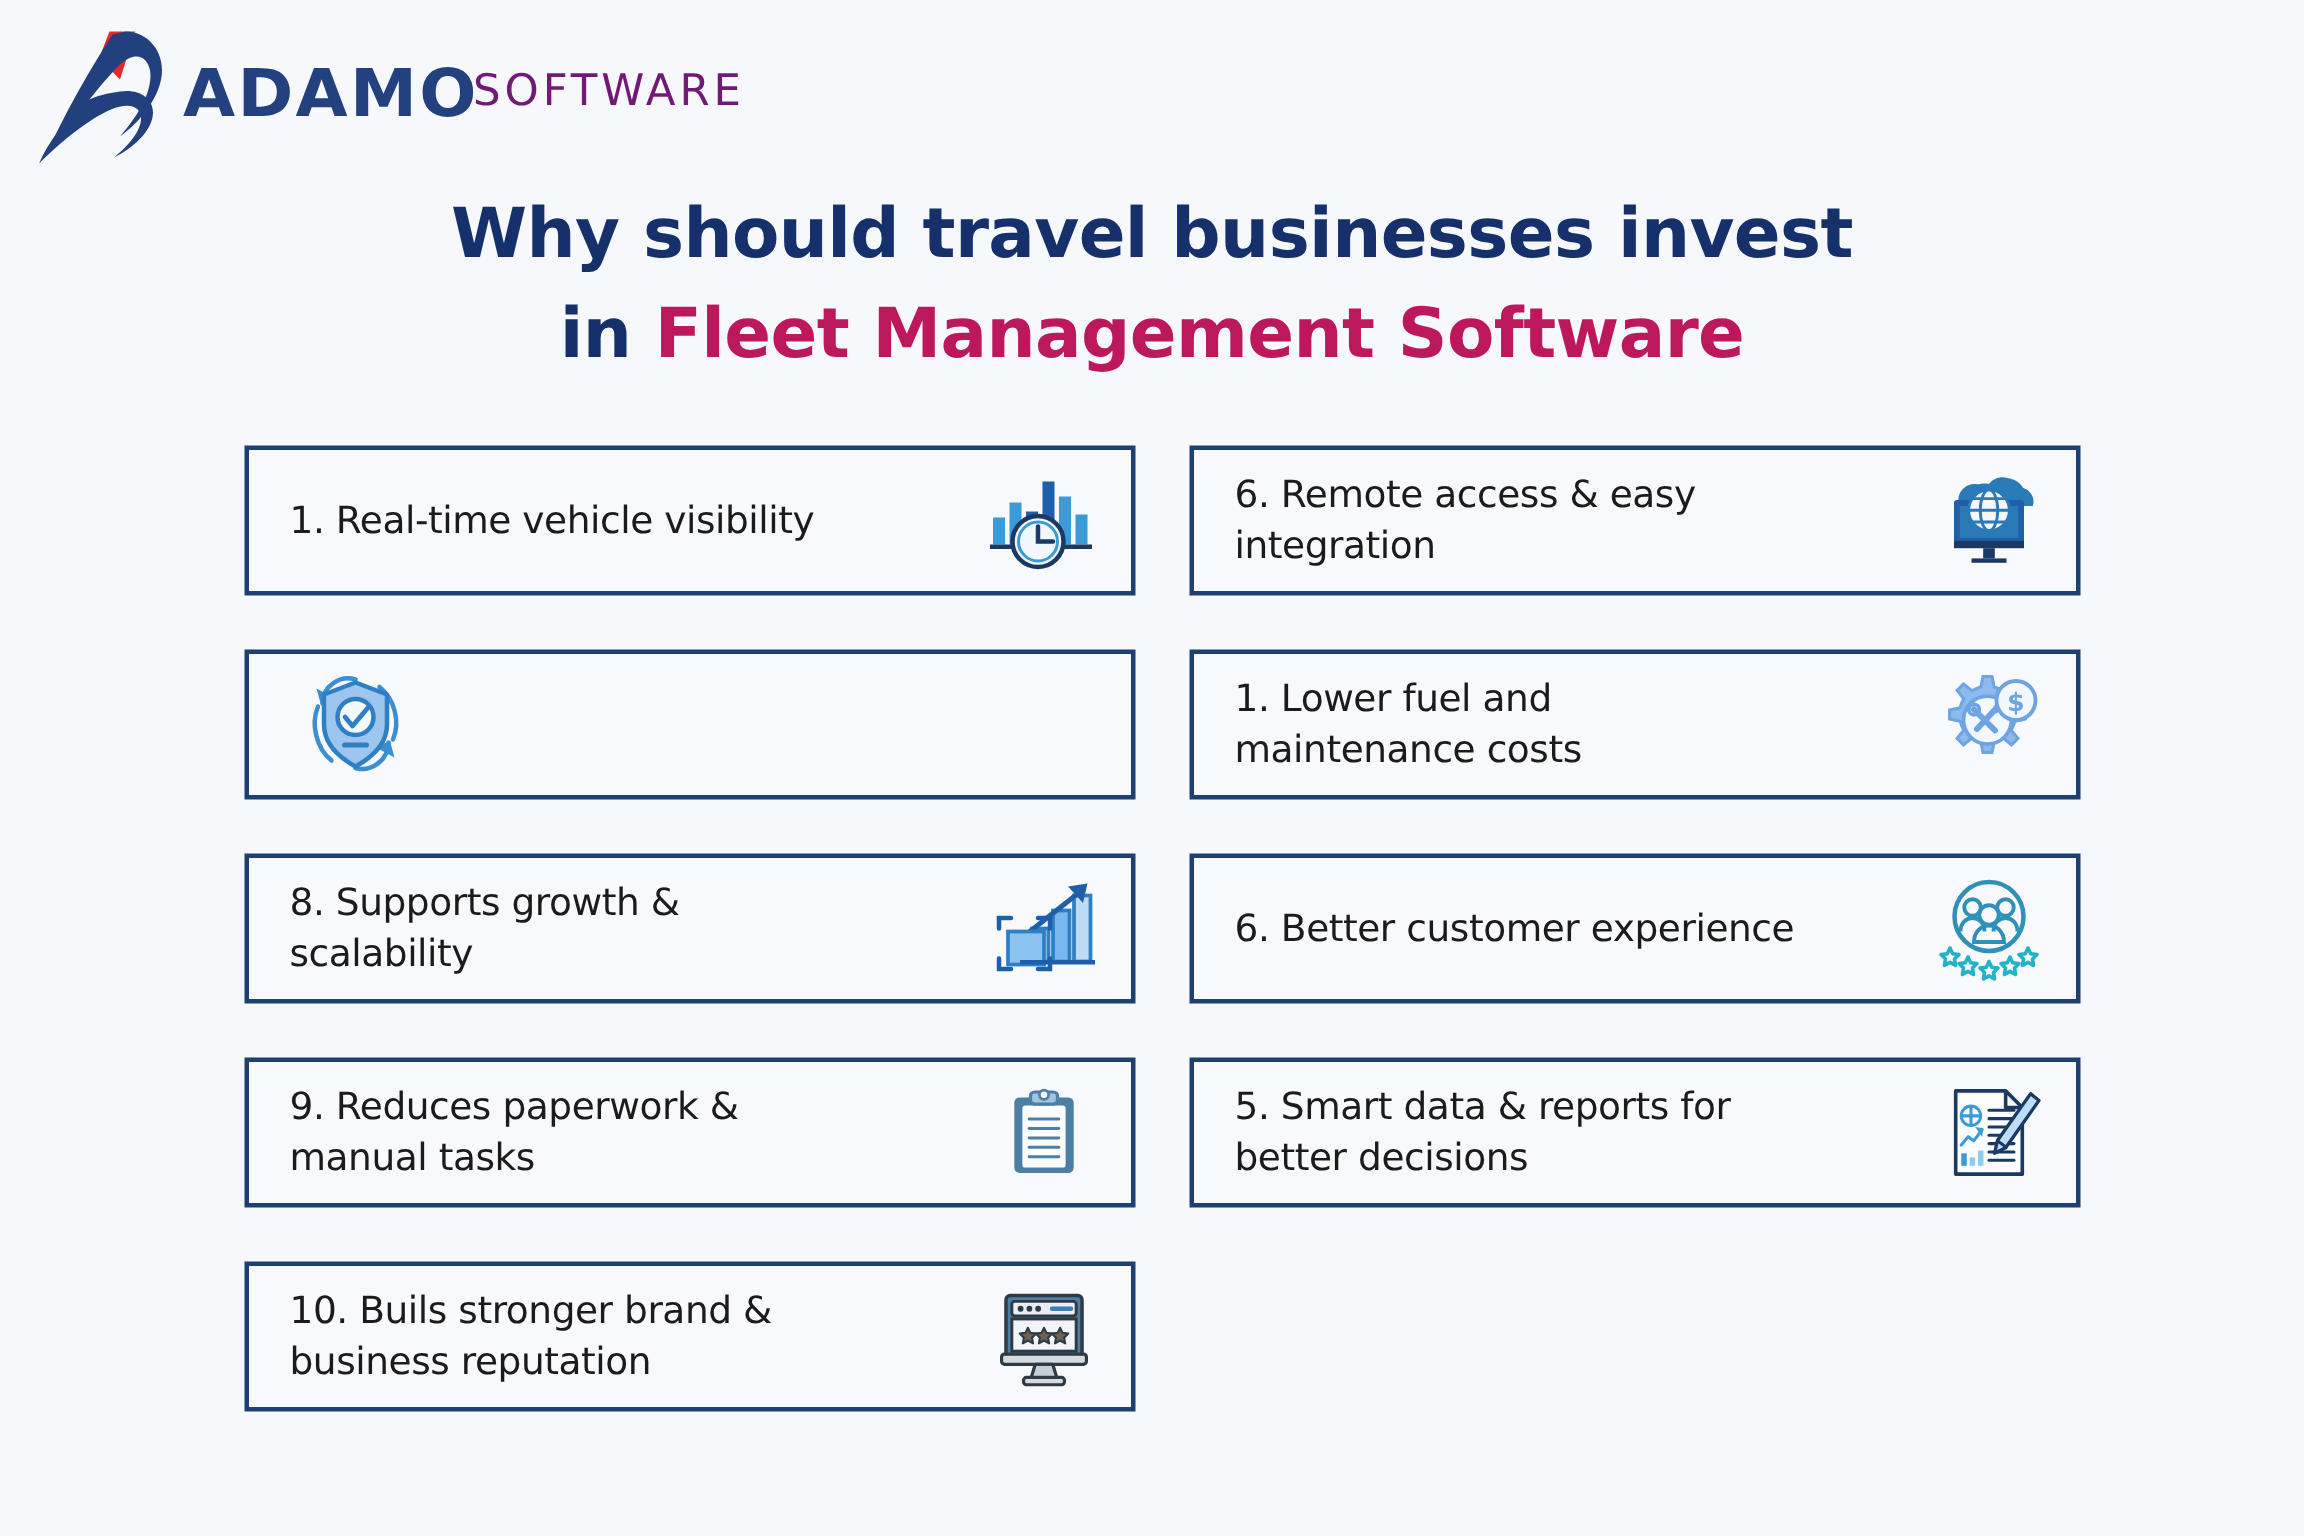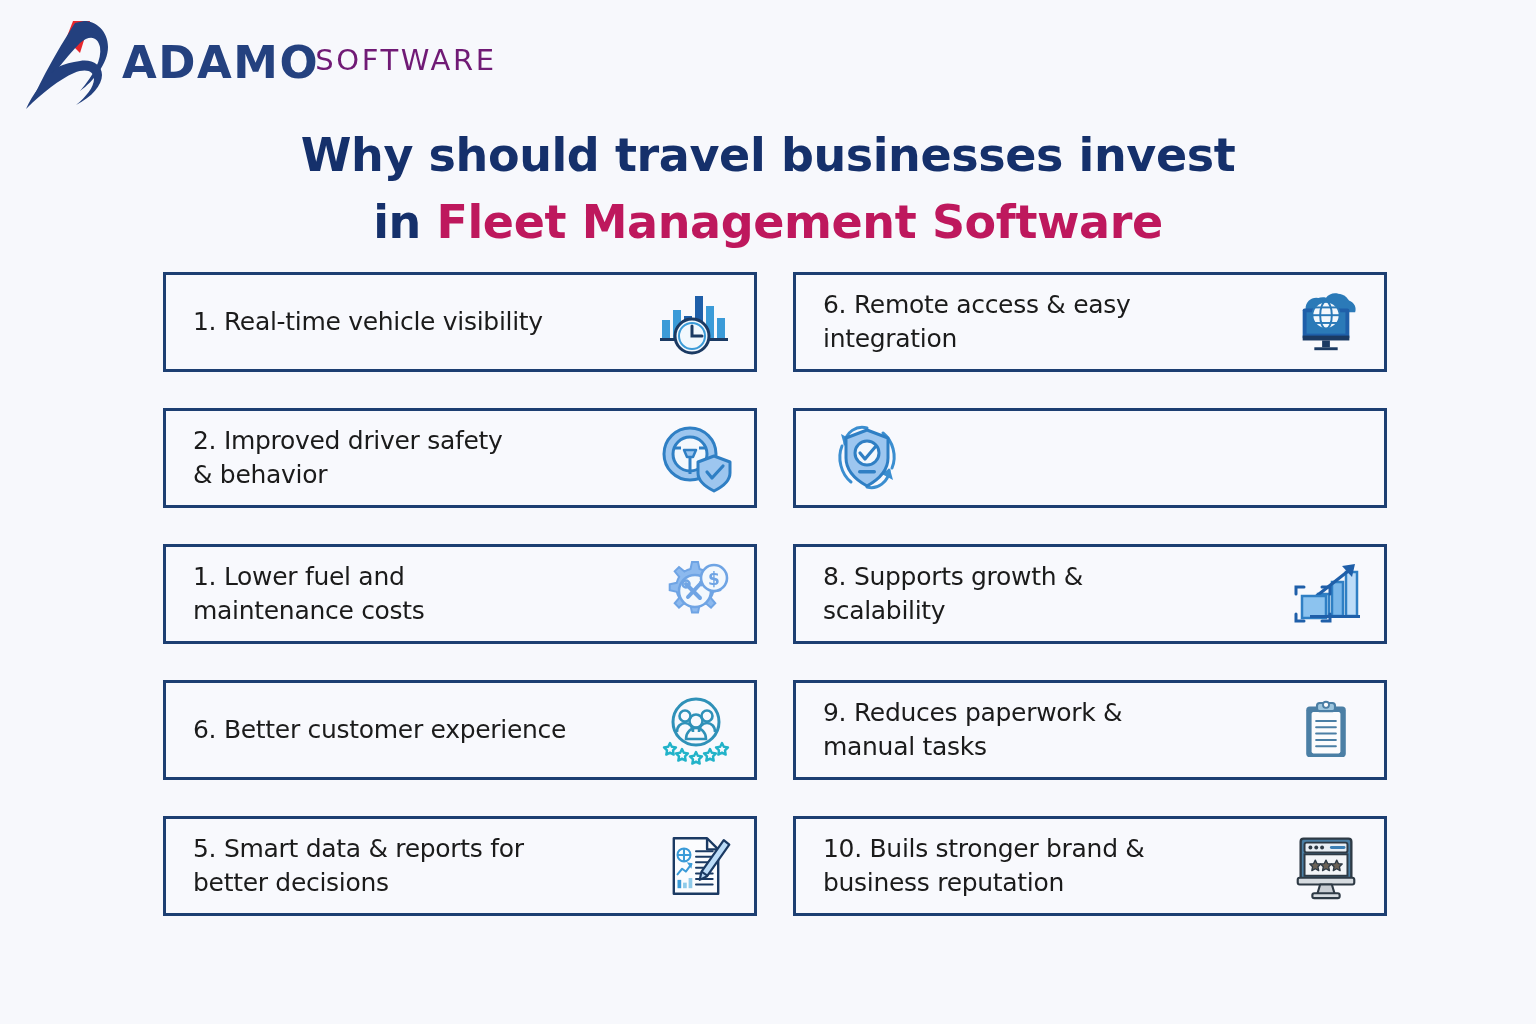--- a/index.html
+++ b/index.html
@@ -63,21 +63,21 @@
     letter-spacing: -0.4px;
     color: #15306b;
   }
   #heading .line { display: block; text-align: center; }
   .hl-red { color: #be185d; }
 
   
   #cards {
     position: absolute;
     left: 163px;
-    top: 272px;
+    top: 297px;
     width: 1212px;
     display: grid;
     grid-template-columns: 594px 594px;
     column-gap: 24px;
     row-gap: 32px;
     gap: 36px;
   }
   .card {
     height: 100px;
     border: 3px solid #1d3f72;
@@ -166,36 +166,20 @@
         <circle cx="40" cy="29" r="14" fill="#f4f8fc"></circle>
         <circle cx="40" cy="29" r="14" fill="none" stroke="#2b7ab8" stroke-width="2"></circle>
         <ellipse cx="40" cy="29" rx="6" ry="14" fill="none" stroke="#2b7ab8" stroke-width="2"></ellipse>
         <line x1="26" y1="29" x2="54" y2="29" stroke="#2b7ab8" stroke-width="2"></line>
         <line x1="28.5" y1="21" x2="51.5" y2="21" stroke="#2b7ab8" stroke-width="2"></line>
         <line x1="28.5" y1="37" x2="51.5" y2="37" stroke="#2b7ab8" stroke-width="2"></line>
       </svg>
     </span>
   </div>
 
-  <div class="card">
-    <span class="card-text">2. Improved driver safety
-&amp; behavior</span>
-    <span class="card-icon">
-      <svg viewBox="0 0 80 72" width="80" height="72">
-        <circle cx="34" cy="32" r="26" fill="#9dc6ef" stroke="#2f7fc4" stroke-width="3"></circle>
-        <circle cx="34" cy="32" r="17" fill="#f3f8fd" stroke="#2f7fc4" stroke-width="3"></circle>
-        <path d="M28 28 h12 l-3 7 h-6 Z" fill="#9dc6ef" stroke="#2f7fc4" stroke-width="2.5" stroke-linejoin="round"></path>
-        <path d="M34 35 v17" stroke="#2f7fc4" stroke-width="3"></path>
-        <path d="M18 26 h7" stroke="#2f7fc4" stroke-width="3"></path>
-        <path d="M43 26 h7" stroke="#2f7fc4" stroke-width="3"></path>
-        <path d="M58 34 l16 6 v11 c0 8 -8 14 -16 18 c-8 -4 -16 -10 -16 -18 v-11 Z" fill="#9dc6ef" stroke="#2f7fc4" stroke-width="3" stroke-linejoin="round"></path>
-        <path d="M51 50 l5 6 l11 -12" fill="none" stroke="#2f7fc4" stroke-width="3.2" stroke-linecap="round" stroke-linejoin="round"></path>
-      </svg>
-    </span>
-  </div>
 
   <div class="card">
     <span class="card-icon">
       <svg viewBox="0 0 80 72" width="80" height="72">
         <path d="M18 22 C18 10 30 3 40 6" fill="none" stroke="#3b8ed0" stroke-width="3" stroke-linecap="round"></path>
         <path d="M14 12 L17 23 L27 19 Z" fill="#3b8ed0"></path>
         <path d="M62 48 C62 60 50 68 40 65" fill="none" stroke="#3b8ed0" stroke-width="3" stroke-linecap="round"></path>
         <path d="M66 58 L63 47 L53 51 Z" fill="#3b8ed0"></path>
         <path d="M15 24 C10 36 14 52 24 60" fill="none" stroke="#3b8ed0" stroke-width="3" stroke-linecap="round"></path>
         <path d="M65 46 C70 34 66 19 56 11" fill="none" stroke="#3b8ed0" stroke-width="3" stroke-linecap="round"></path>

